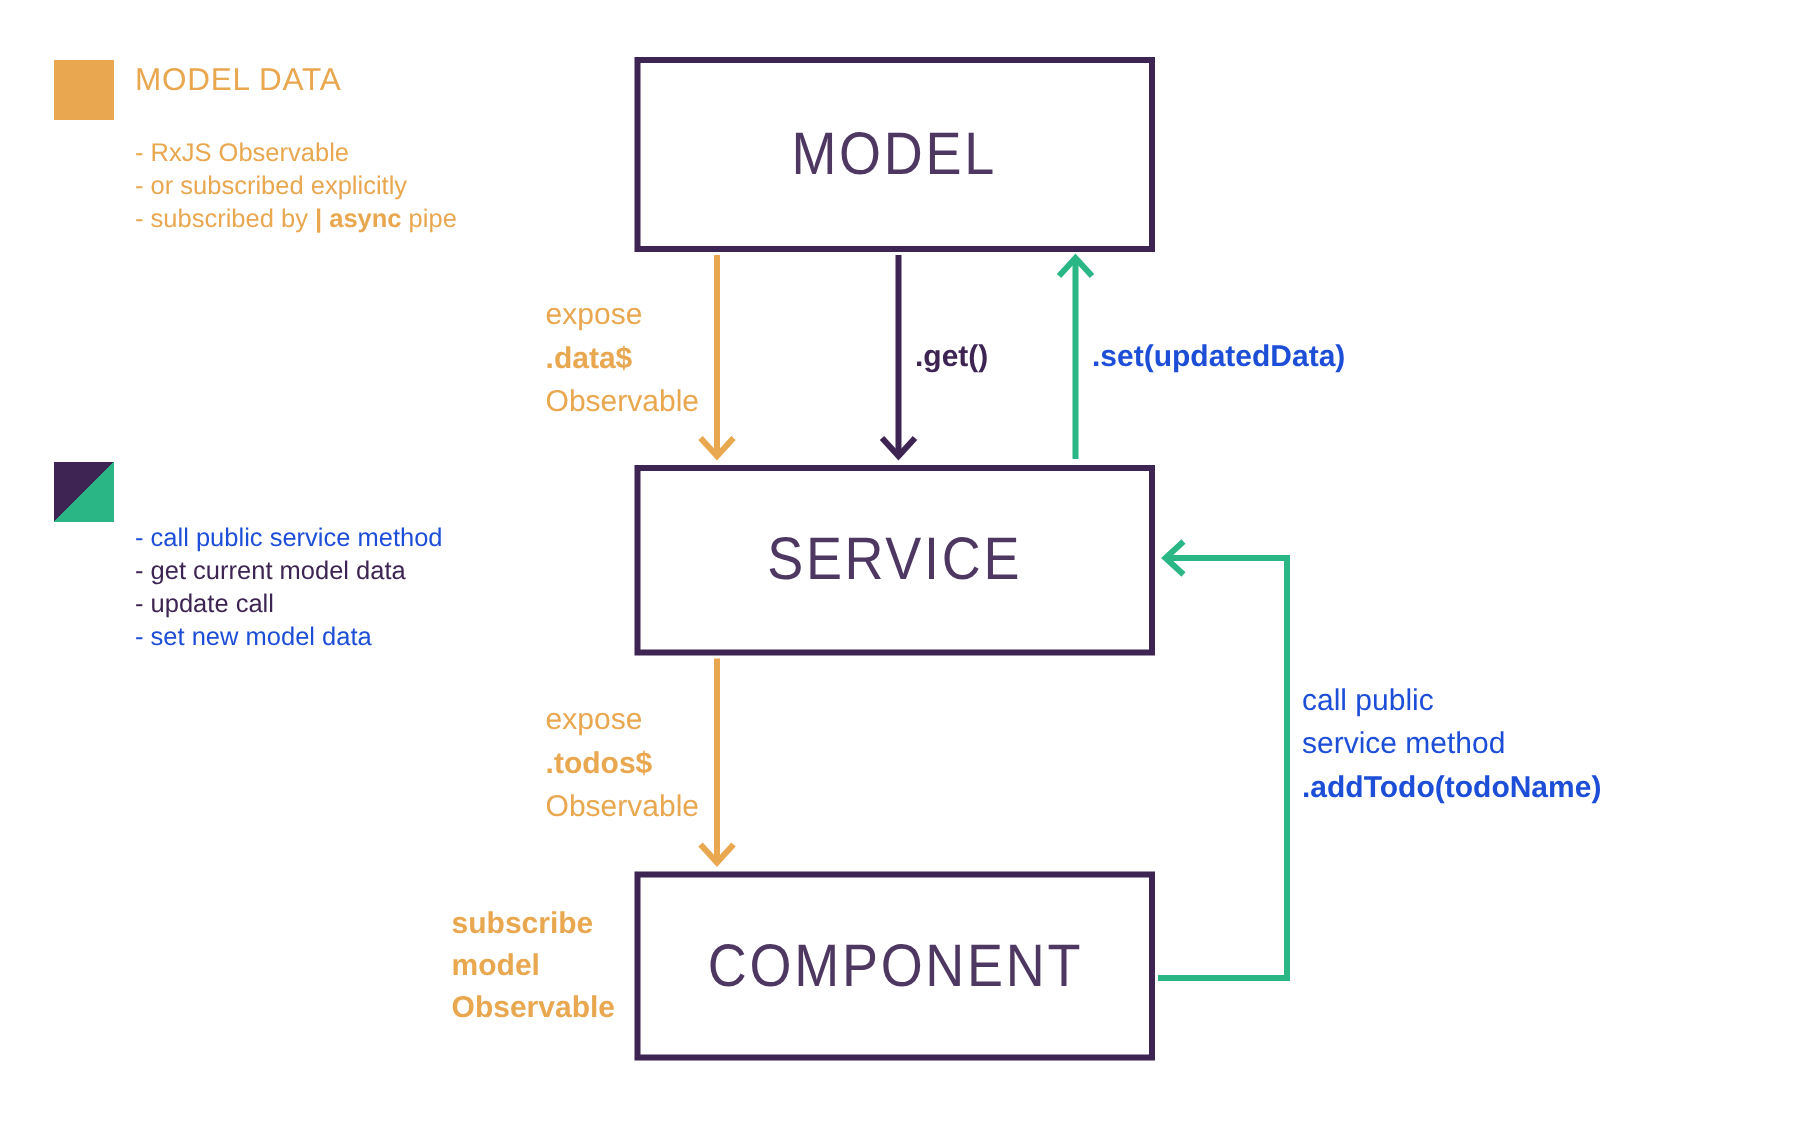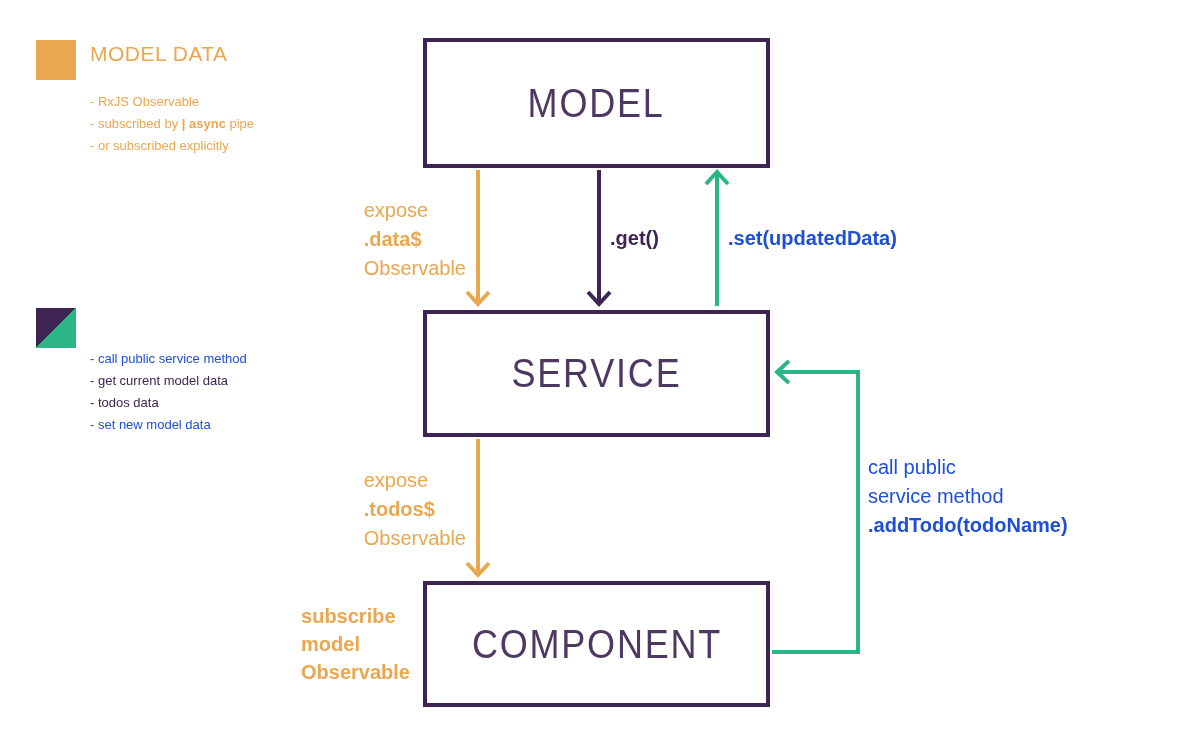--- a/index.html
+++ b/index.html
@@ -11,21 +11,21 @@
   
   .orange-t { color:#e9a750; }
   .green-t  { color:#1d4ed8; }
   .purple-t { color:#3d2452; }
 
   
   .swatch { position:absolute; width:40px; height:40px; }
   .swatch-orange { background:#e9a750; }
   .swatch-split  { background:linear-gradient(135deg,#3d2452 50%,#2bb685 50%); }
   .legend-title { position:absolute; font-size:21px; letter-spacing:0.5px; white-space:nowrap; }
-  .legend-list  { position:absolute; font-size:13px; line-height:22px; white-space:nowrap; }
+  .legend-list  { position:absolute; font-size:17px; line-height:22px; white-space:nowrap; }
 
   
   .node-box {
     position:absolute; left:423px; width:339px;
     border:4px solid #3d2452; background:#ffffff;
     display:flex; align-items:center; justify-content:center;
   }
   .node-label {
     font-size:40px; letter-spacing:2px; color:#4e3862;
     display:inline-block; transform:scaleX(0.9); white-space:nowrap;
@@ -40,29 +40,29 @@
 </style>
 </head>
 <body>
 
 <div class="canvas">
 
   <div class="swatch swatch-orange" style="left:36px; top:40px;"></div>
   <div class="legend-title orange-t" style="left:90px; top:42px;">MODEL DATA</div>
   <div class="legend-list orange-t" style="left:90px; top:91px;">
     <div>- RxJS Observable</div>
+    <div>- or subscribed explicitly</div>
     <div><span>- subscribed by </span><span class="b">| async</span><span> pipe</span></div>
-    <div>- or subscribed explicitly</div>
   </div>
 
   <div class="swatch swatch-split" style="left:36px; top:308px;"></div>
   <div class="legend-list" style="left:90px; top:348px;">
     <div class="green-t">- call public service method</div>
     <div class="purple-t">- get current model data</div>
-    <div class="purple-t">- todos data</div>
+    <div class="purple-t">- update call</div>
     <div class="green-t">- set new model data</div>
   </div>
 
   <svg class="overlay" width="1200" height="747" viewBox="0 0 1200 747">
     <g fill="none" stroke-width="4" stroke-linejoin="miter">
 
       <path d="M478 170 V303" stroke="#e9a750"></path>
       <path d="M467 292 L478 304 L489 292" stroke="#e9a750"></path>
 
       <path d="M599 170 V303" stroke="#3d2452"></path>

